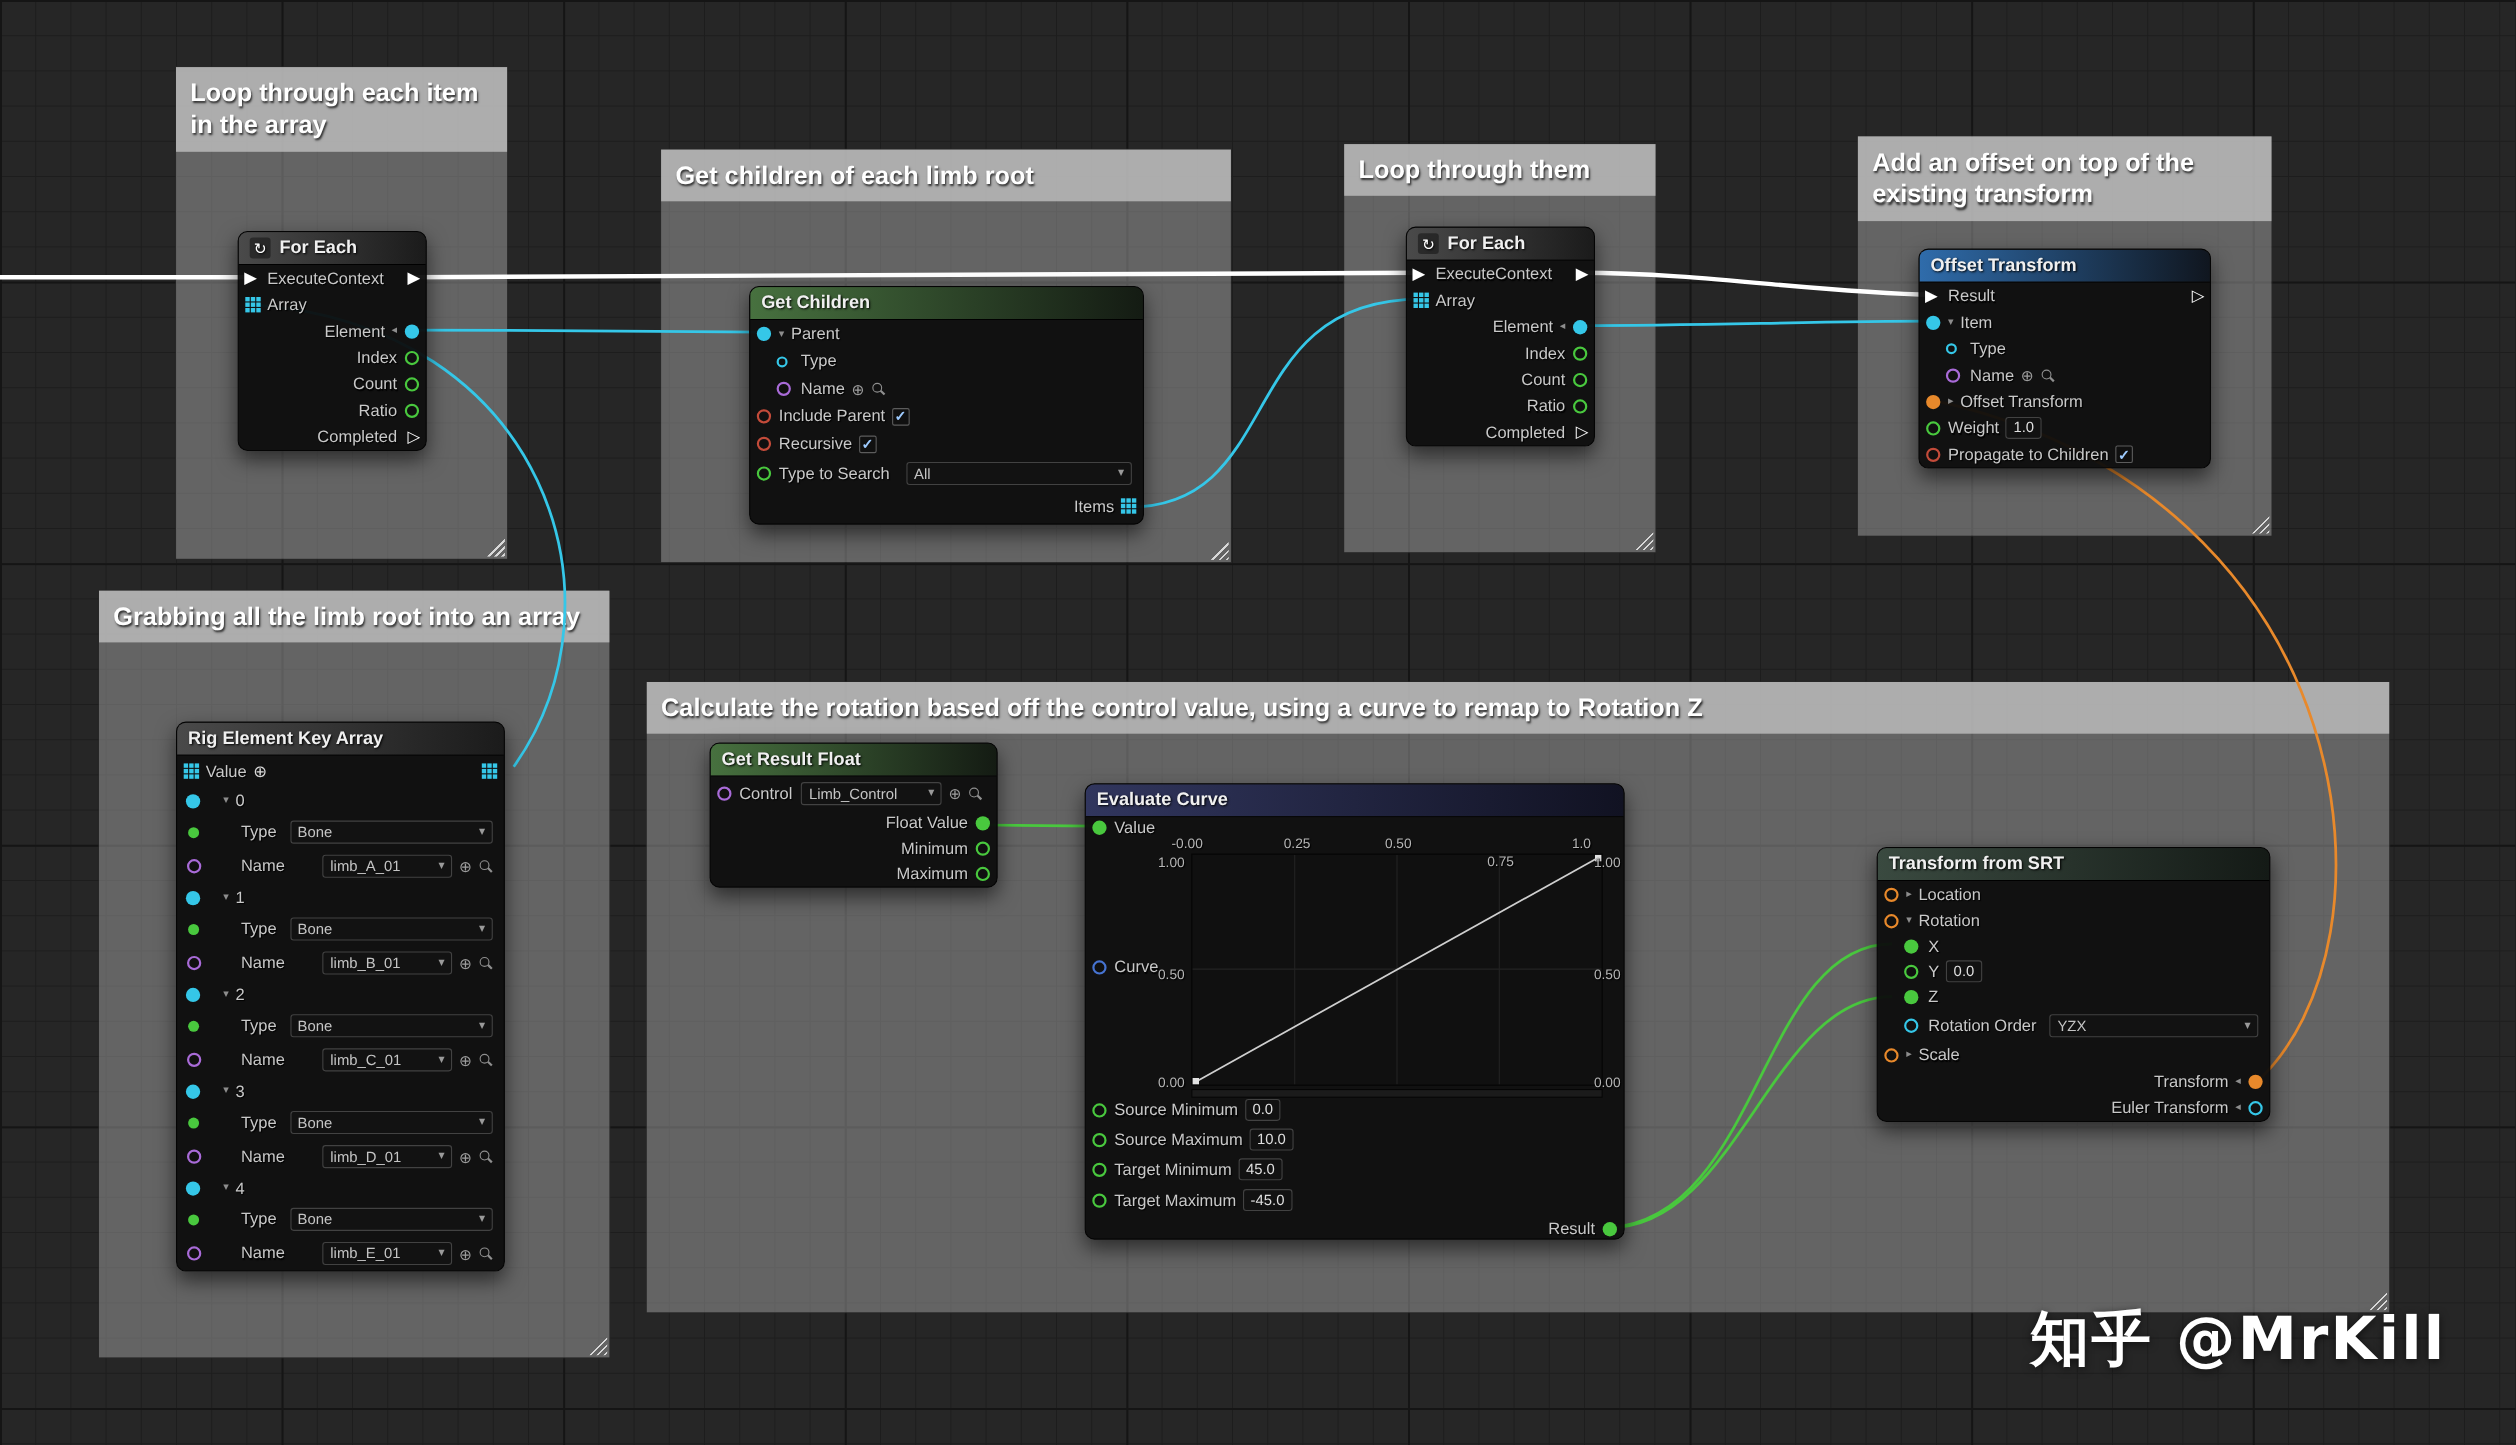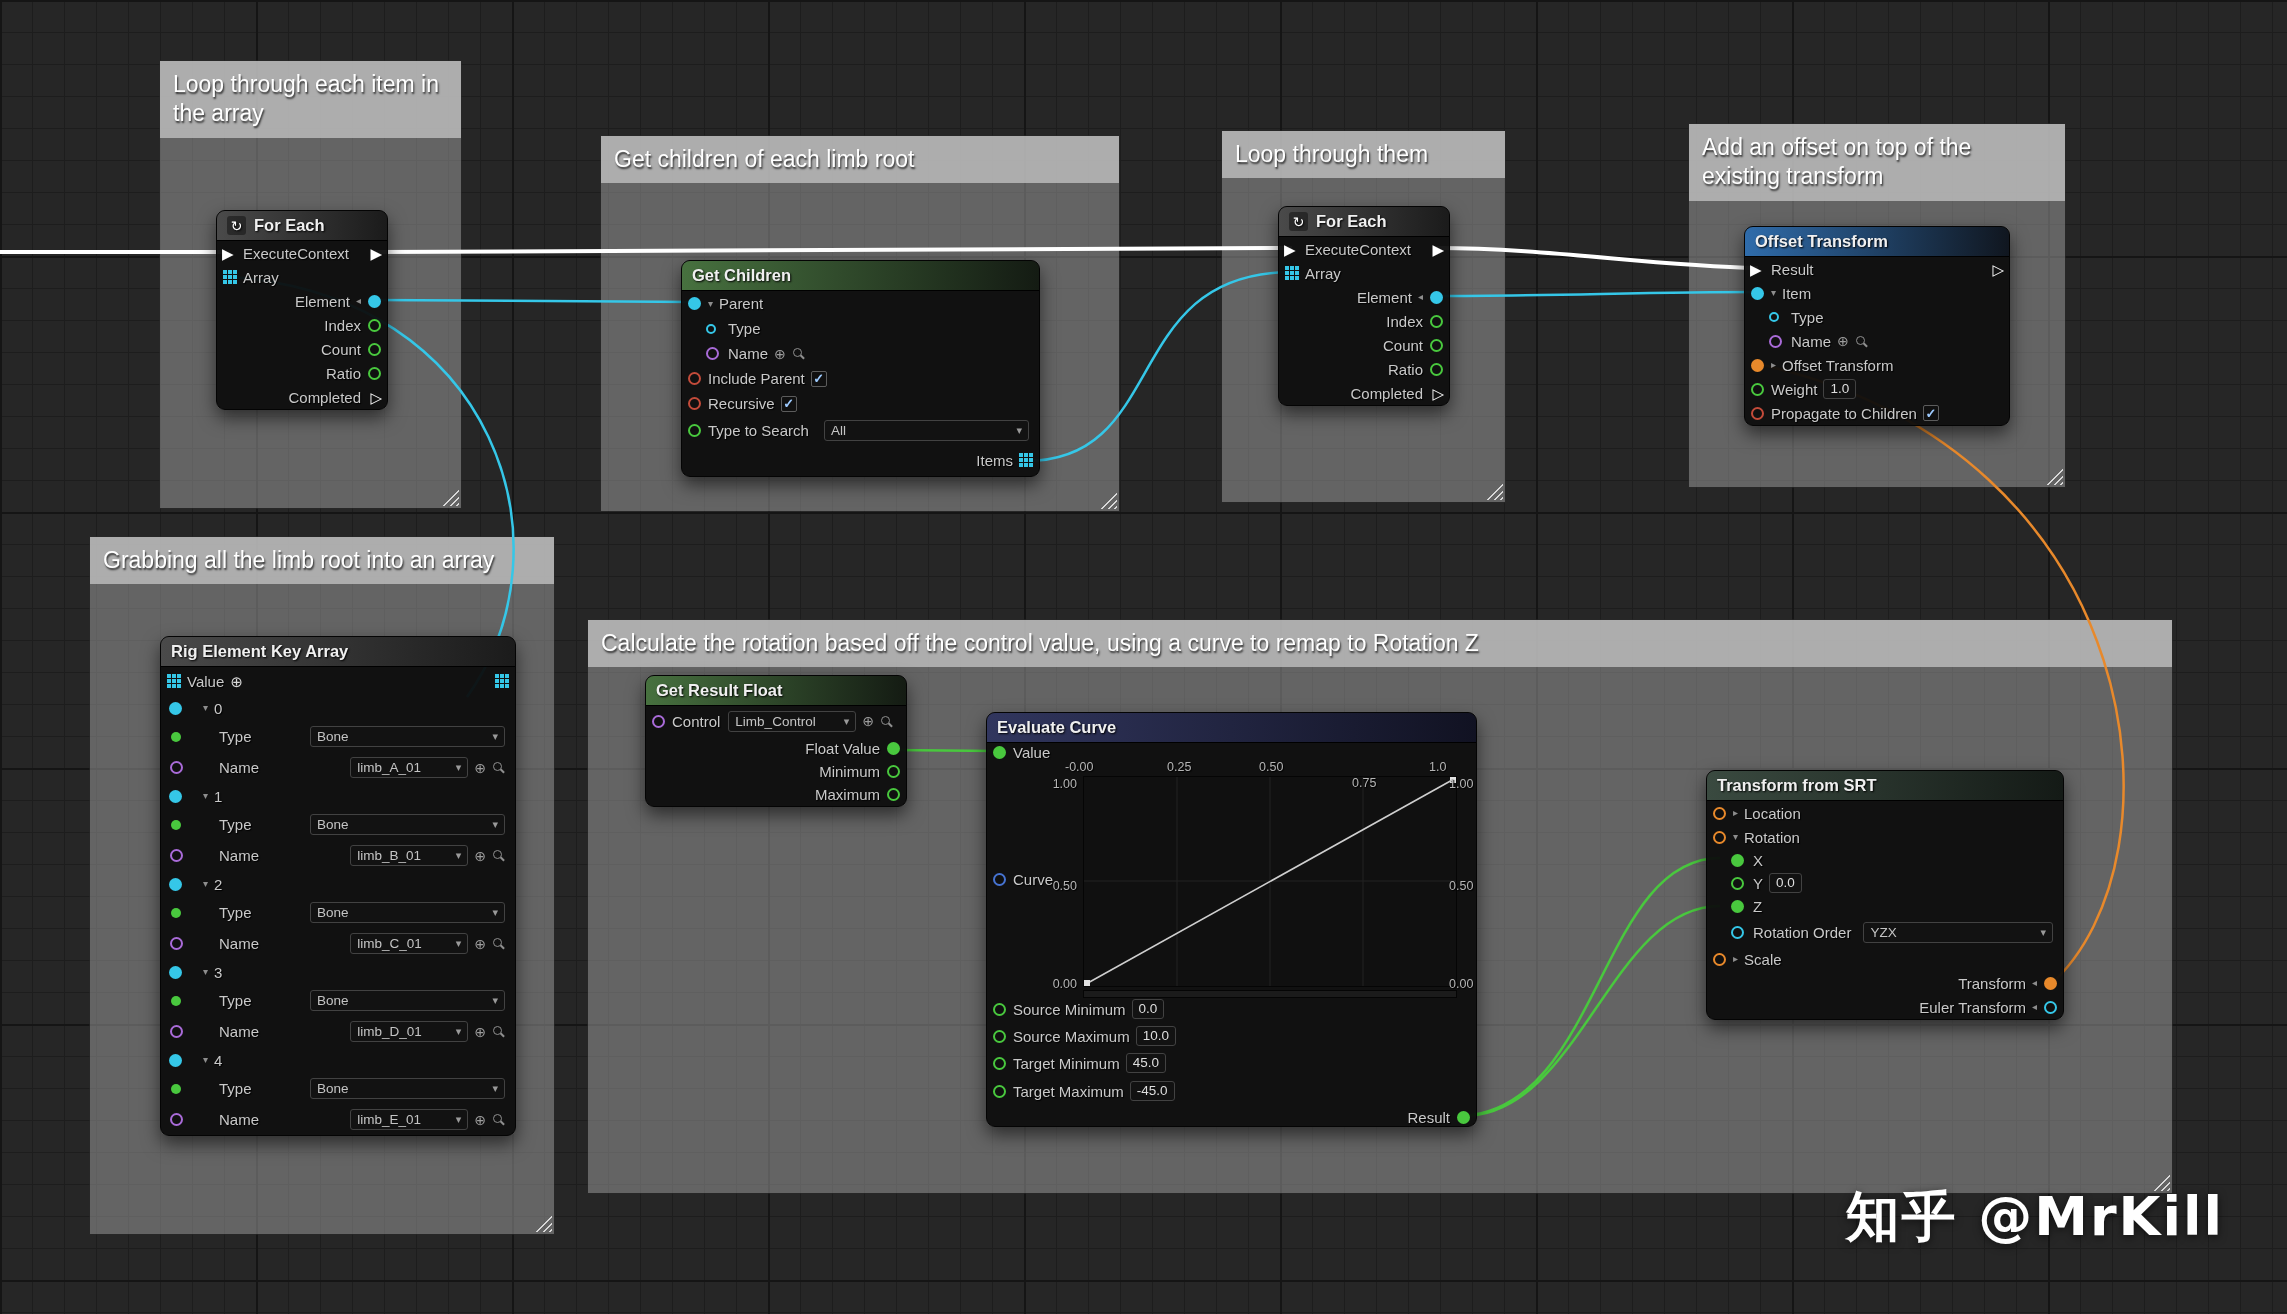--- a/index.html
+++ b/index.html
@@ -8,21 +8,21 @@
     font-family:"Liberation Sans",sans-serif;
     background-color:#262626;
     background-image:
       linear-gradient(#151515 2px, transparent 2px),
       linear-gradient(90deg,#151515 2px, transparent 2px),
       linear-gradient(#1d1d1d 1px, transparent 1px),
       linear-gradient(90deg,#1d1d1d 1px, transparent 1px);
     background-size:256px 256px,256px 256px,32px 32px,32px 32px;}
   
   .comment{position:absolute;background:rgba(158,158,158,.52);box-shadow:0 0 0 1px rgba(40,40,40,.6);z-index:1}
-  .comment-h{background:rgba(198,198,198,.75);padding:9px 13px;font-size:23px;font-weight:normal;color:#fff;
+  .comment-h{background:rgba(198,198,198,.75);padding:9px 13px;font-size:23px;font-weight:bold;color:#fff;
     text-shadow:1px 2px 2px rgba(0,0,0,.75);line-height:1.28;cursor:move}
   .grip{position:absolute;right:2px;bottom:2px;width:16px;height:16px;
     background:linear-gradient(135deg,transparent 50%,#d8d8d8 50% 56%,transparent 56% 70%,#d8d8d8 70% 76%,transparent 76% 90%,#d8d8d8 90% 96%,transparent 96%)}
   
   .node{position:absolute;background:rgba(13,13,13,.95);border:1px solid #040404;border-radius:9px;
     box-shadow:0 8px 18px rgba(0,0,0,.55);z-index:3;color:#cbcbcb}
   .nh{height:30px;display:flex;align-items:center;gap:8px;padding:0 10px;border-radius:8px 8px 0 0;
     font-weight:bold;font-size:16.5px;color:#f0f0f0;text-shadow:1px 1px 2px #000;border-bottom:1px solid #000}
   .g-dark{background:linear-gradient(90deg,#4a4a4a,#1b1b1b)}
   .g-green{background:linear-gradient(90deg,#47713f,#141b13)}
@@ -281,21 +281,21 @@
     </div>
     <div class="row">
       <span class="pin in h-red"></span>
       <span class="lbl">Propagate to Children</span>
       <span class="cb">
           <span class="ck">✓</span>
         </span>
     </div>
   </div>
 
-  <div class="node" style="left:160px;top:636px;width:356px">
+  <div class="node" style="left:160px;top:656px;width:299px">
     <div class="nh g-dark">
       <span>Rig Element Key Array</span>
     </div>
     <div class="row" style="height:28px">
       <span class="gridpin in"></span>
       <span class="lbl">Value</span>
       <span class="plusw">⊕</span>
       <span class="gridpin out"></span>
     </div>
 

